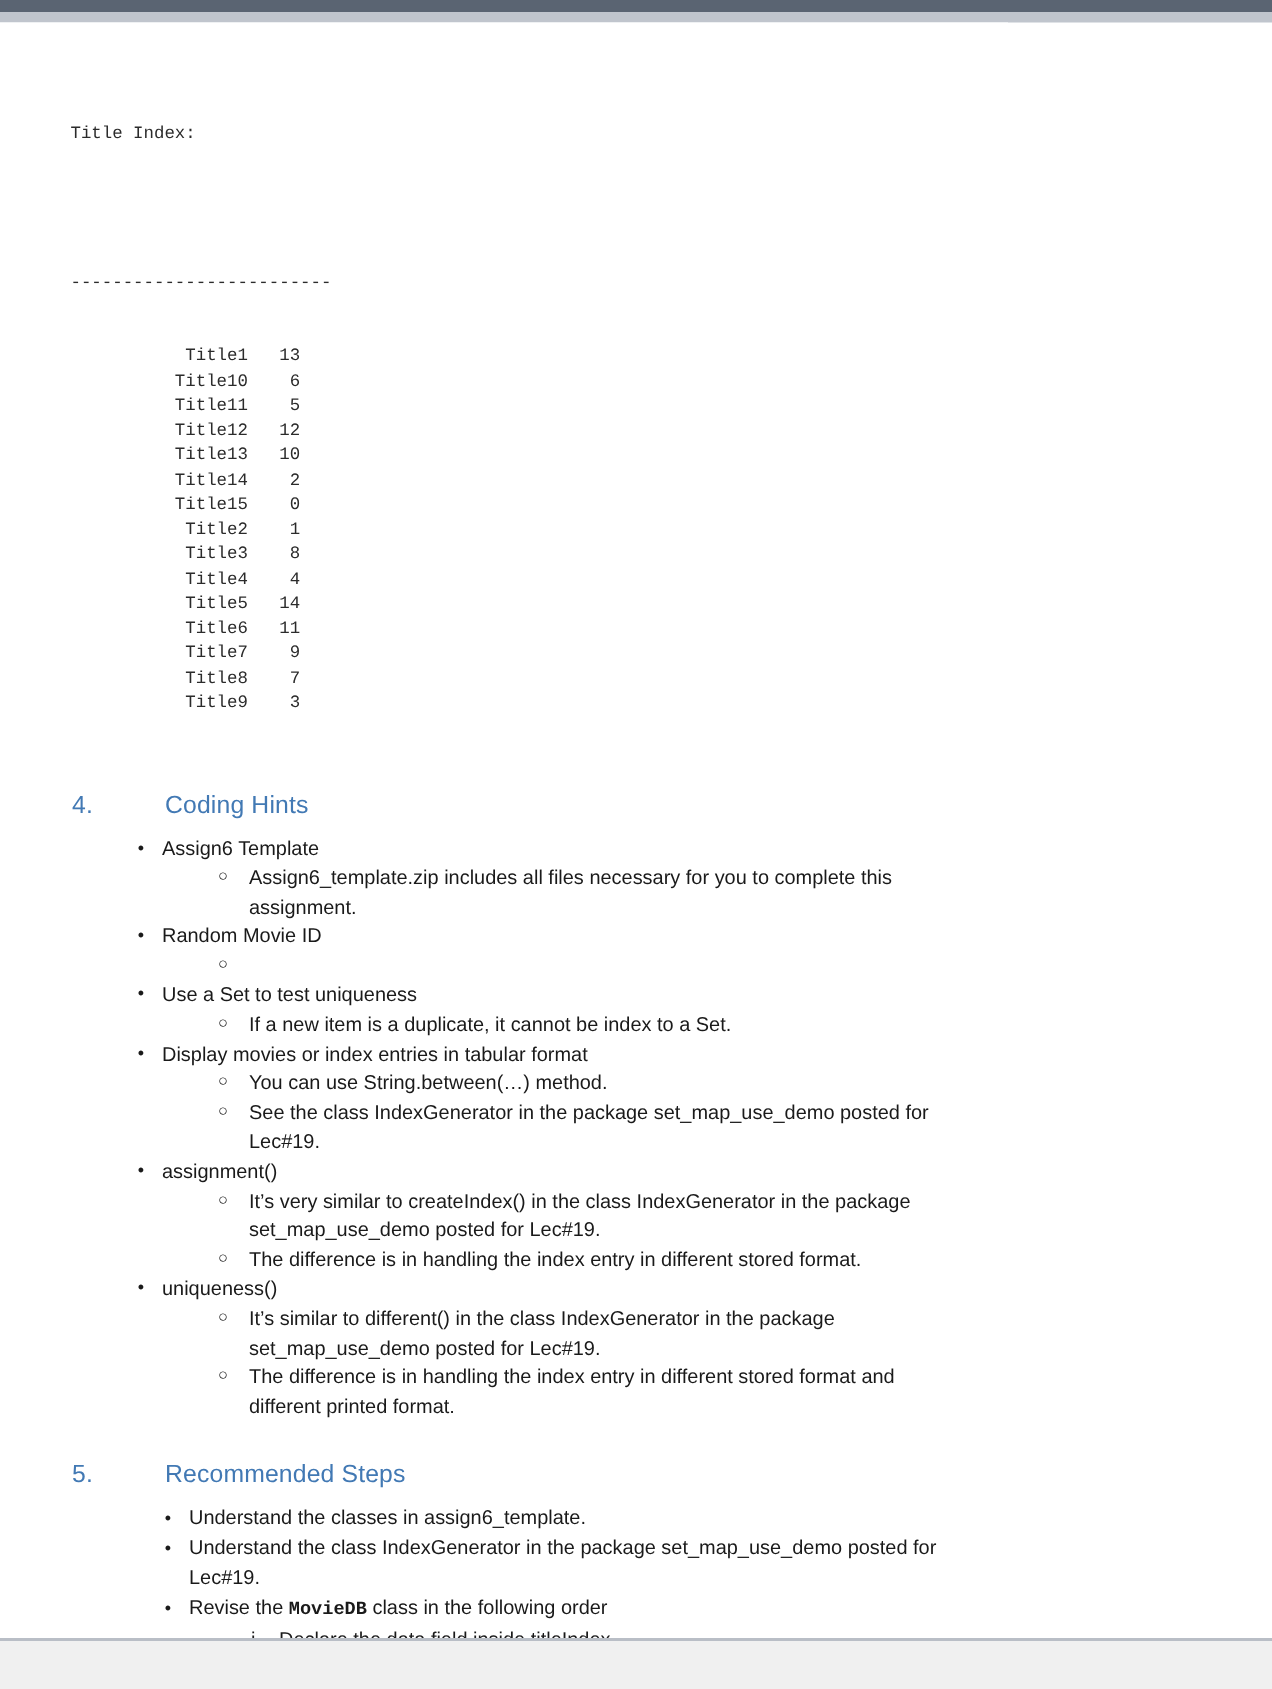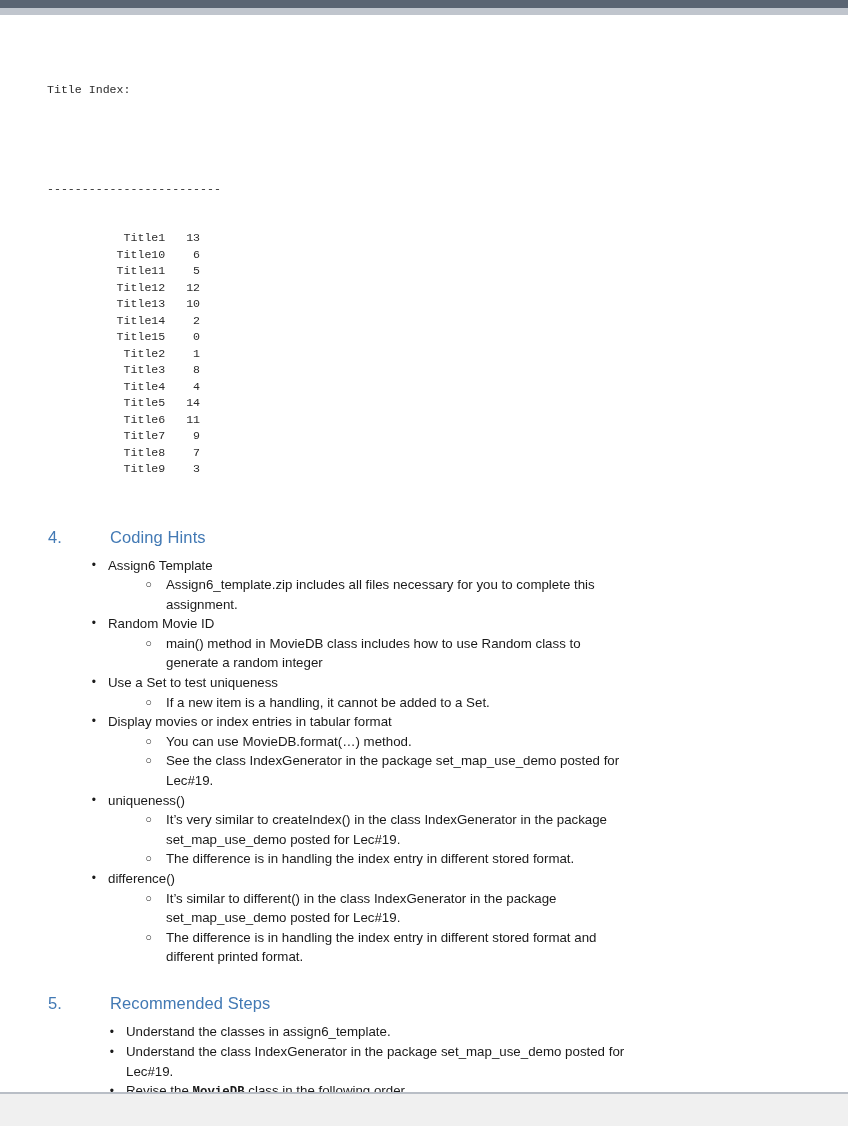--- a/index.html
+++ b/index.html
@@ -192,75 +192,75 @@
 
   <ul class="lvl1">
     <li class="row">
       <span class="marker">•</span>
       <span class="row-text b">Random Movie ID</span>
     </li>
   </ul>
   <ul class="lvl2">
     <li class="row">
       <span class="marker">○</span>
-      <span class="row-text"><span>main() method in MovieDB class includes how to use Random class to generate a random integer</span><br></span>
+      <span class="row-text"><br></span>
     </li>
   </ul>
 
   <ul class="lvl1">
     <li class="row">
       <span class="marker">•</span>
       <span class="row-text b">Use a Set to test uniqueness</span>
     </li>
   </ul>
   <ul class="lvl2">
     <li class="row">
       <span class="marker">○</span>
-      <span class="row-text">If a new item is a handling, it cannot be added to a Set.</span>
+      <span class="row-text">If a new item is a duplicate, it cannot be index to a Set.</span>
     </li>
   </ul>
 
   <ul class="lvl1">
     <li class="row">
       <span class="marker">•</span>
       <span class="row-text">Display movies or index entries in tabular format</span>
     </li>
   </ul>
   <ul class="lvl2">
     <li class="row">
       <span class="marker">○</span>
-      <span class="row-text"><span>You can use </span><b>MovieDB.format(…)</b><span> method.</span></span>
+      <span class="row-text"><span>You can use </span><b>String.between(…)</b><span> method.</span></span>
     </li>
     <li class="row">
       <span class="marker">○</span>
       <span class="row-text"><span>See the class </span><b>IndexGenerator</b><span> in the </span><b>package set_map_use_demo posted for Lec#19.</b></span>
     </li>
   </ul>
 
   <ul class="lvl1">
     <li class="row">
       <span class="marker">•</span>
+      <span class="row-text b">assignment()</span>
+    </li>
+  </ul>
+  <ul class="lvl2">
+    <li class="row">
+      <span class="marker">○</span>
+      <span class="row-text"><b>It’s very similar to createIndex()</b><span> in the class </span><b>IndexGenerator</b><span> in the </span><b>package set_map_use_demo posted for Lec#19.</b></span>
+    </li>
+    <li class="row">
+      <span class="marker">○</span>
+      <span class="row-text b">The difference is in handling the index entry in different stored format.</span>
+    </li>
+  </ul>
+
+  <ul class="lvl1">
+    <li class="row">
+      <span class="marker">•</span>
       <span class="row-text b">uniqueness()</span>
-    </li>
-  </ul>
-  <ul class="lvl2">
-    <li class="row">
-      <span class="marker">○</span>
-      <span class="row-text"><b>It’s very similar to createIndex()</b><span> in the class </span><b>IndexGenerator</b><span> in the </span><b>package set_map_use_demo posted for Lec#19.</b></span>
-    </li>
-    <li class="row">
-      <span class="marker">○</span>
-      <span class="row-text b">The difference is in handling the index entry in different stored format.</span>
-    </li>
-  </ul>
-
-  <ul class="lvl1">
-    <li class="row">
-      <span class="marker">•</span>
-      <span class="row-text b">difference()</span>
     </li>
   </ul>
   <ul class="lvl2">
     <li class="row">
       <span class="marker">○</span>
       <span class="row-text"><b>It’s similar to different()</b><span> in the class </span><b>IndexGenerator</b><span> in the </span><b>package set_map_use_demo posted for Lec#19.</b></span>
     </li>
     <li class="row">
       <span class="marker">○</span>
       <span class="row-text b">The difference is in handling the index entry in different stored format and different printed format.</span>

